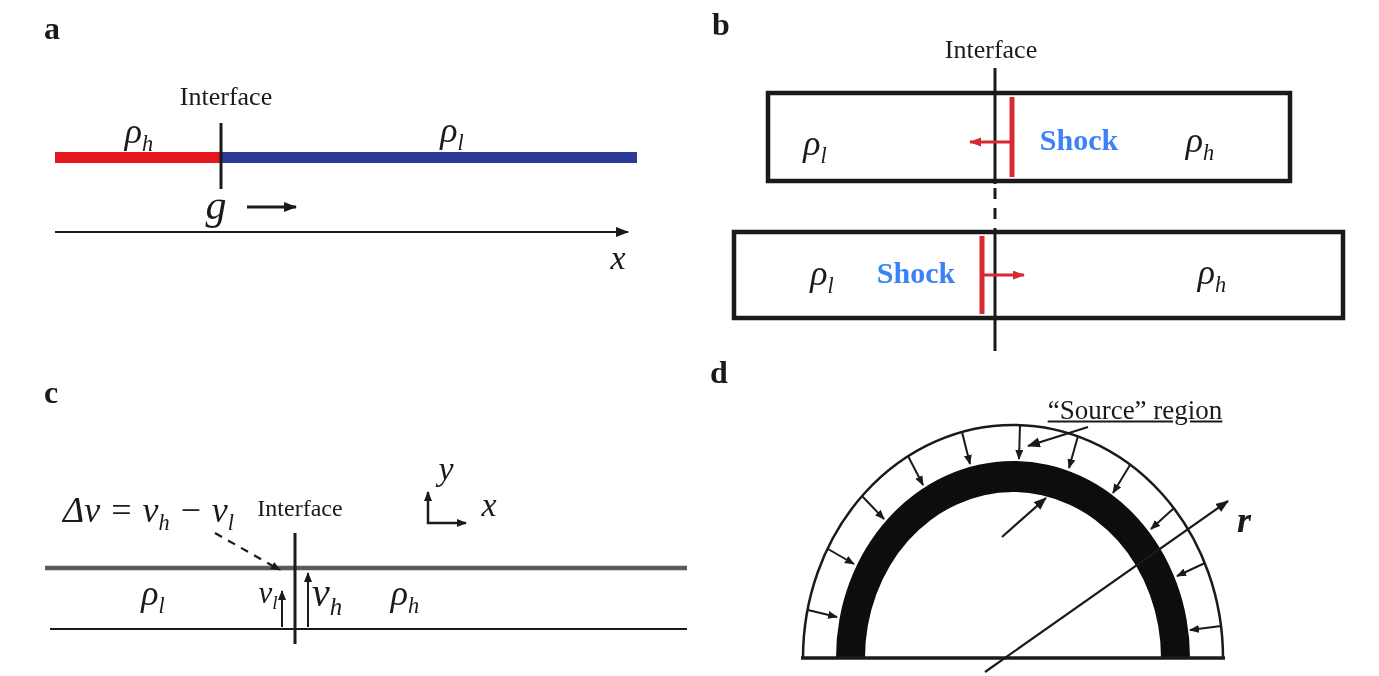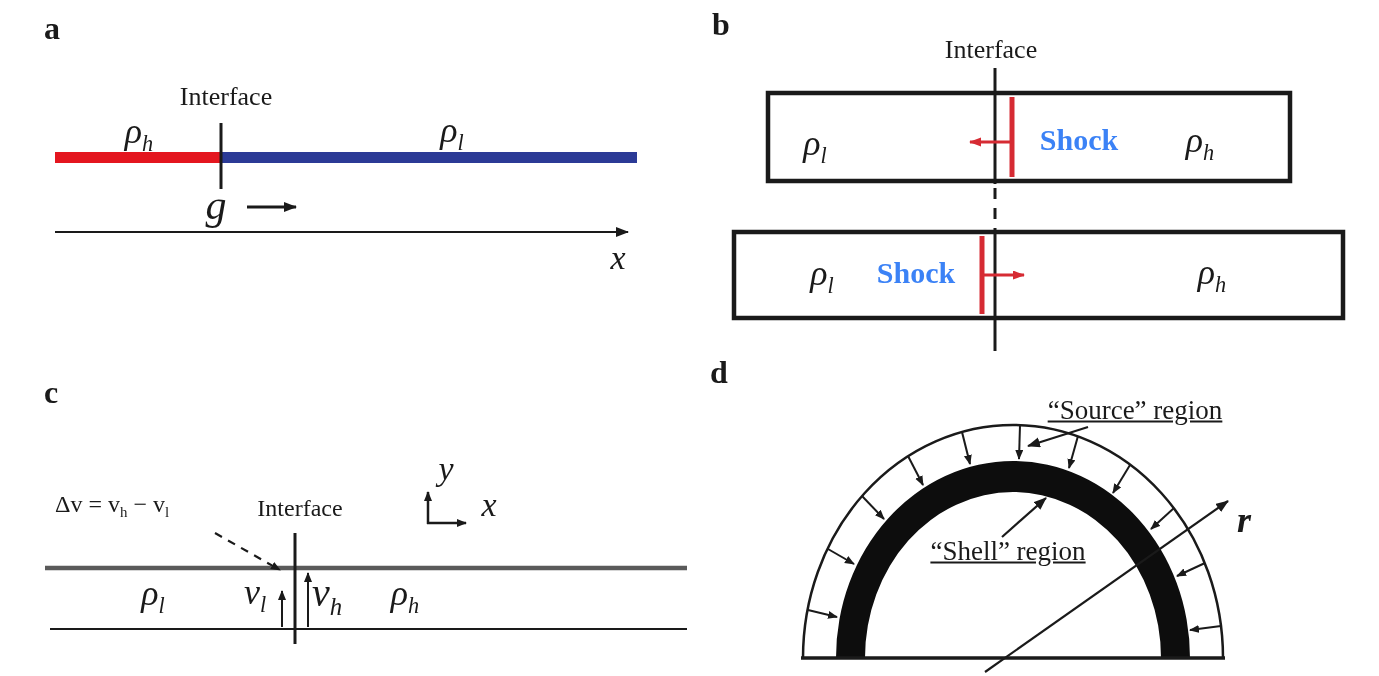--- a/index.html
+++ b/index.html
@@ -7,21 +7,21 @@
          font-family:"Liberation Serif","DejaVu Serif",serif;color:#1a1a1a;}
   #bg{position:absolute;left:0;top:0;width:1379px;height:676px;}
   .lbl{position:absolute;transform:translate(-50%,-50%);white-space:nowrap;line-height:1;}
   .panel-letter{position:absolute;font-weight:bold;font-size:32px;line-height:1;}
   .serif26{font-size:26px;}
   .math{font-style:italic;font-size:36px;}
   .math sub{font-size:0.62em;font-style:italic;line-height:0;vertical-align:-0.35em;}
   .shock{color:#3b82f6;font-weight:bold;font-size:30px;}
   .big-g{font-style:italic;font-size:42px;}
   .axis-lab{font-style:italic;font-size:34px;}
-  .eq{position:absolute;font-size:24px;white-space:nowrap;line-height:1;}
+  .eq{position:absolute;font-style:italic;font-size:36px;white-space:nowrap;line-height:1;margin-left:8px;}
   .eq sub{font-size:0.62em;line-height:0;vertical-align:-0.35em;}
   .region-lab{font-size:27px;text-decoration:underline;}
   .r-lab{font-style:italic;font-size:36px;font-weight:bold;}
 </style>
 </head>
 <body>
 
 <div id="stage">
 
   <svg id="bg" viewBox="0 0 1379 676">
@@ -106,22 +106,21 @@
   <div class="lbl math" style="left:822px;top:273px;"><span>ρ</span><sub>l</sub></div>
   <div class="lbl shock" style="left:916px;top:273px;">Shock</div>
   <div class="lbl math" style="left:1212px;top:272px;"><span>ρ</span><sub>h</sub></div>
 
   <div class="panel-letter" style="left:44px;top:376px;">c</div>
   <div class="eq" style="left:55px;top:492px;"><span>Δv = v</span><sub>h</sub><span> − v</span><sub>l</sub></div>
   <div class="lbl" style="left:300px;top:508px;font-size:24px;">Interface</div>
   <div class="lbl axis-lab" style="left:446px;top:469px;">y</div>
   <div class="lbl axis-lab" style="left:489px;top:505px;">x</div>
   <div class="lbl math" style="left:153px;top:593px;"><span>ρ</span><sub>l</sub></div>
-  <div class="lbl math" style="left:255px;top:592px;font-size:36px;"><span>v</span><sub>l</sub></div>
+  <div class="lbl math" style="left:268px;top:592px;font-size:31px;"><span>v</span><sub>l</sub></div>
   <div class="lbl math" style="left:327px;top:593px;font-size:40px;"><span>v</span><sub>h</sub></div>
   <div class="lbl math" style="left:405px;top:593px;"><span>ρ</span><sub>h</sub></div>
 
   <div class="panel-letter" style="left:710px;top:356px;">d</div>
   <div class="lbl region-lab" style="left:1135px;top:410px;">“Source” region</div>
-  <div class="lbl region-lab" style="left:1008px;top:551px;">“Shell” region</div>
   <div class="lbl r-lab" style="left:1244px;top:520px;">r</div>
 
 </div>
 
 </body></html>

